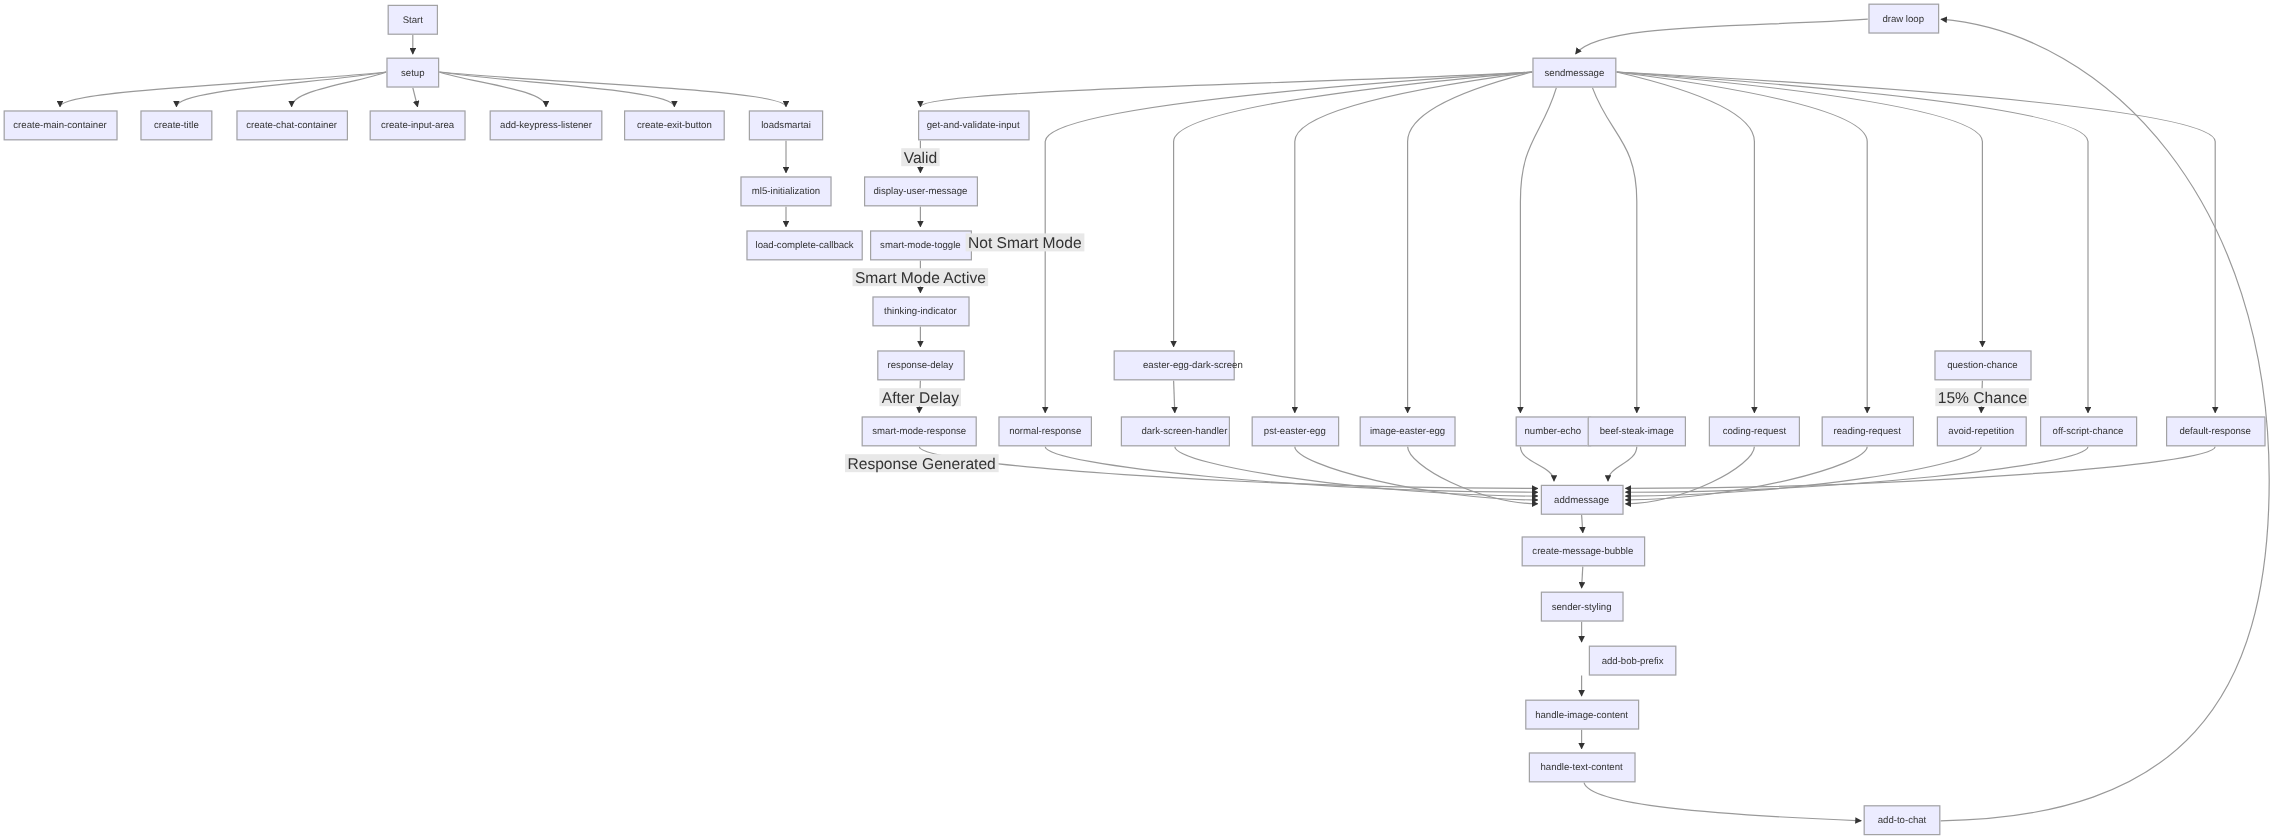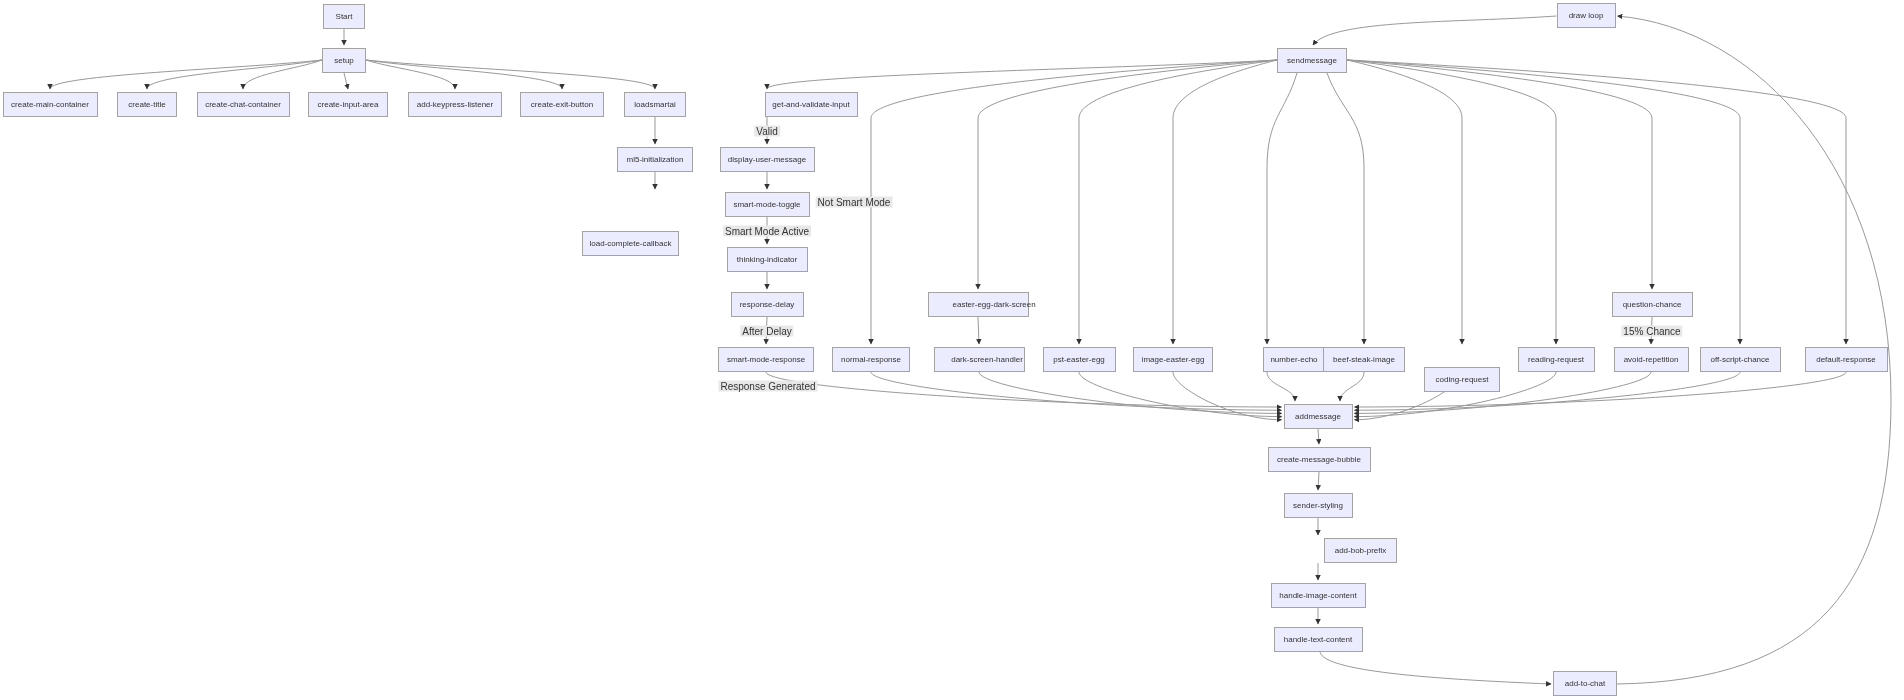--- a/index.html
+++ b/index.html
@@ -16,21 +16,21 @@
     line-height:23px;
     text-align:center;
     white-space:nowrap;
     height:25px;
   }
   .edge-label{
     position:absolute;
     transform:translate(-50%,-50%);
     background:#e8e8e8;
     color:#333333;
-    font-size:10px;
+    font-size:13px;
     padding:0 2px;
     white-space:nowrap;
   }
   .edge{fill:none;stroke:#999999;stroke-width:1;}
 </style>
 </head>
 <body>
 
 <div id="canvas">
   <svg id="edges" xmlns="http://www.w3.org/2000/svg" viewBox="0 0 1904 700">
@@ -95,37 +95,37 @@
       <div class="node" style="left: 323px; top: 4px; width: 42px;">Start</div>
       <div class="node" style="left: 322px; top: 48px; width: 44px;">setup</div>
       <div class="node" style="left: 2.5px; top: 92px; width: 95px;">create-main-container</div>
       <div class="node" style="left: 117px; top: 92px; width: 60px;">create-title</div>
       <div class="node" style="left: 196.5px; top: 92px; width: 93px;">create-chat-container</div>
       <div class="node" style="left: 308px; top: 92px; width: 80px;">create-input-area</div>
       <div class="node" style="left: 408px; top: 92px; width: 94px;">add-keypress-listener</div>
       <div class="node" style="left: 520px; top: 92px; width: 84px;">create-exit-button</div>
       <div class="node" style="left: 624px; top: 92px; width: 62px;">loadsmartai</div>
       <div class="node" style="left: 617px; top: 147px; width: 76px;">ml5-initialization</div>
-      <div class="node" style="left: 582px; top: 192px; width: 97px; margin-top: 39px;">load-complete-callback</div>
+      <div class="node" style="left: 622px; top: 192px; width: 97px;">load-complete-callback</div>
       <div class="node" style="left: 1556.5px; top: 3px; width: 59px;">draw loop</div>
       <div class="node" style="left: 1277px; top: 48px; width: 70px;">sendmessage</div>
       <div class="node" style="left: 720.5px; top: 92px; width: 93px; margin-left: 44px;">get-and-validate-input</div>
       <div class="node" style="left: 719.5px; top: 147px; width: 95px;">display-user-message</div>
       <div class="node" style="left: 724.5px; top: 192px; width: 85px;">smart-mode-toggle</div>
       <div class="node" style="left: 726.5px; top: 247px; width: 81px;">thinking-indicator</div>
       <div class="node" style="left: 730.5px; top: 292px; width: 73px;">response-delay</div>
       <div class="node" style="left: 718px; top: 347px; width: 96px;">smart-mode-response</div>
       <div class="node" style="left: 832px; top: 347px; width: 78px;">normal-response</div>
       <div class="node" style="left: 927.5px; top: 292px; width: 101px; padding-left: 24px;">easter-egg-dark-screen</div>
       <div class="node" style="left: 933.5px; top: 347px; width: 91px; padding-left: 16px;">dark-screen-handler</div>
       <div class="node" style="left: 1042.5px; top: 347px; width: 73px;">pst-easter-egg</div>
       <div class="node" style="left: 1133px; top: 347px; width: 80px;">image-easter-egg</div>
       <div class="node" style="left: 1235.5px; top: 347px; width: 63px; margin-left: 27px;">number-echo</div>
       <div class="node" style="left: 1323px; top: 347px; width: 82px;">beef-steak-image</div>
-      <div class="node" style="left: 1424px; top: 347px; width: 76px; margin-top: 20px;">coding-request</div>
+      <div class="node" style="left: 1424px; top: 347px; width: 76px;">coding-request</div>
       <div class="node" style="left: 1517.5px; top: 347px; width: 77px;">reading-request</div>
       <div class="node" style="left: 1611.5px; top: 292px; width: 81px;">question-chance</div>
       <div class="node" style="left: 1613.5px; top: 347px; width: 75px;">avoid-repetition</div>
       <div class="node" style="left: 1699.5px; top: 347px; width: 81px;">off-script-chance</div>
       <div class="node" style="left: 1804.5px; top: 347px; width: 83px;">default-response</div>
       <div class="node" style="left: 1283.5px; top: 404px; width: 69px;">addmessage</div>
       <div class="node" style="left: 1267.5px; top: 447px; width: 103px;">create-message-bubble</div>
       <div class="node" style="left: 1283.5px; top: 493px; width: 69px;">sender-styling</div>
       <div class="node" style="left: 1284px; top: 538px; width: 73px; margin-left: 40px;">add-bob-prefix</div>
       <div class="node" style="left: 1270.5px; top: 583px; width: 95px;">handle-image-content</div>

